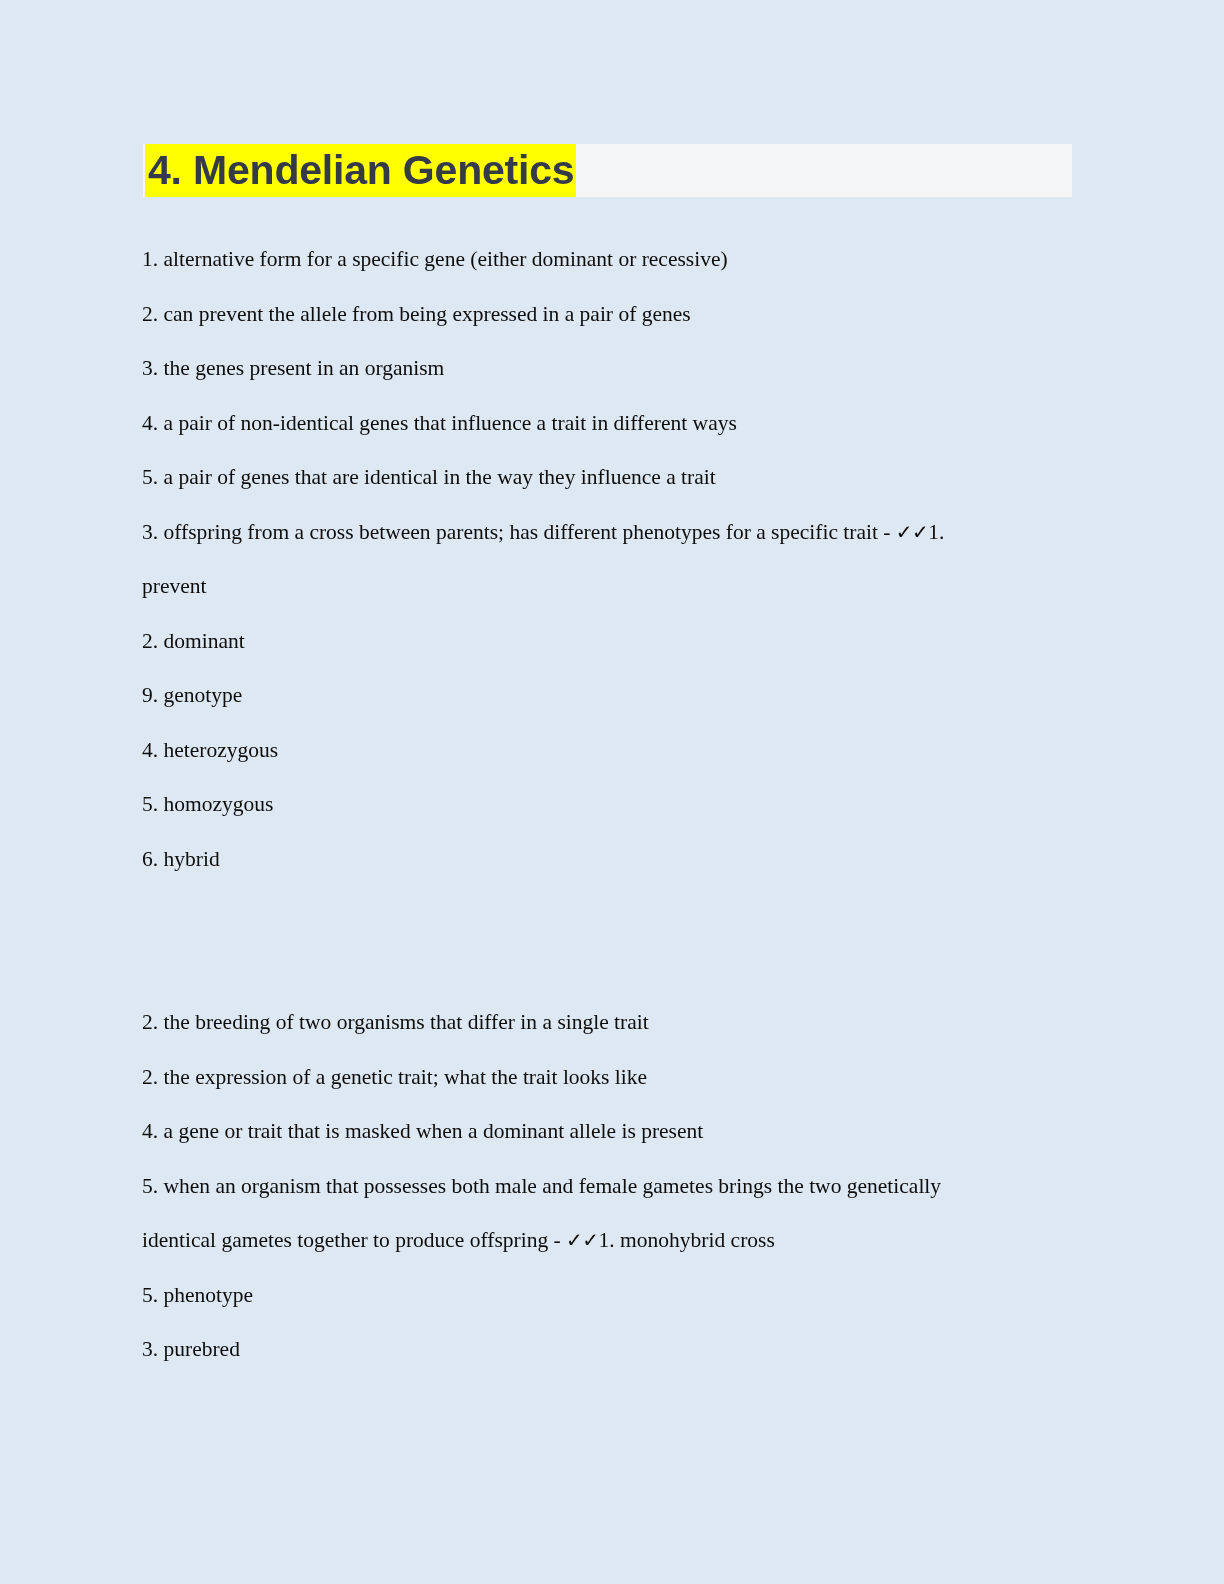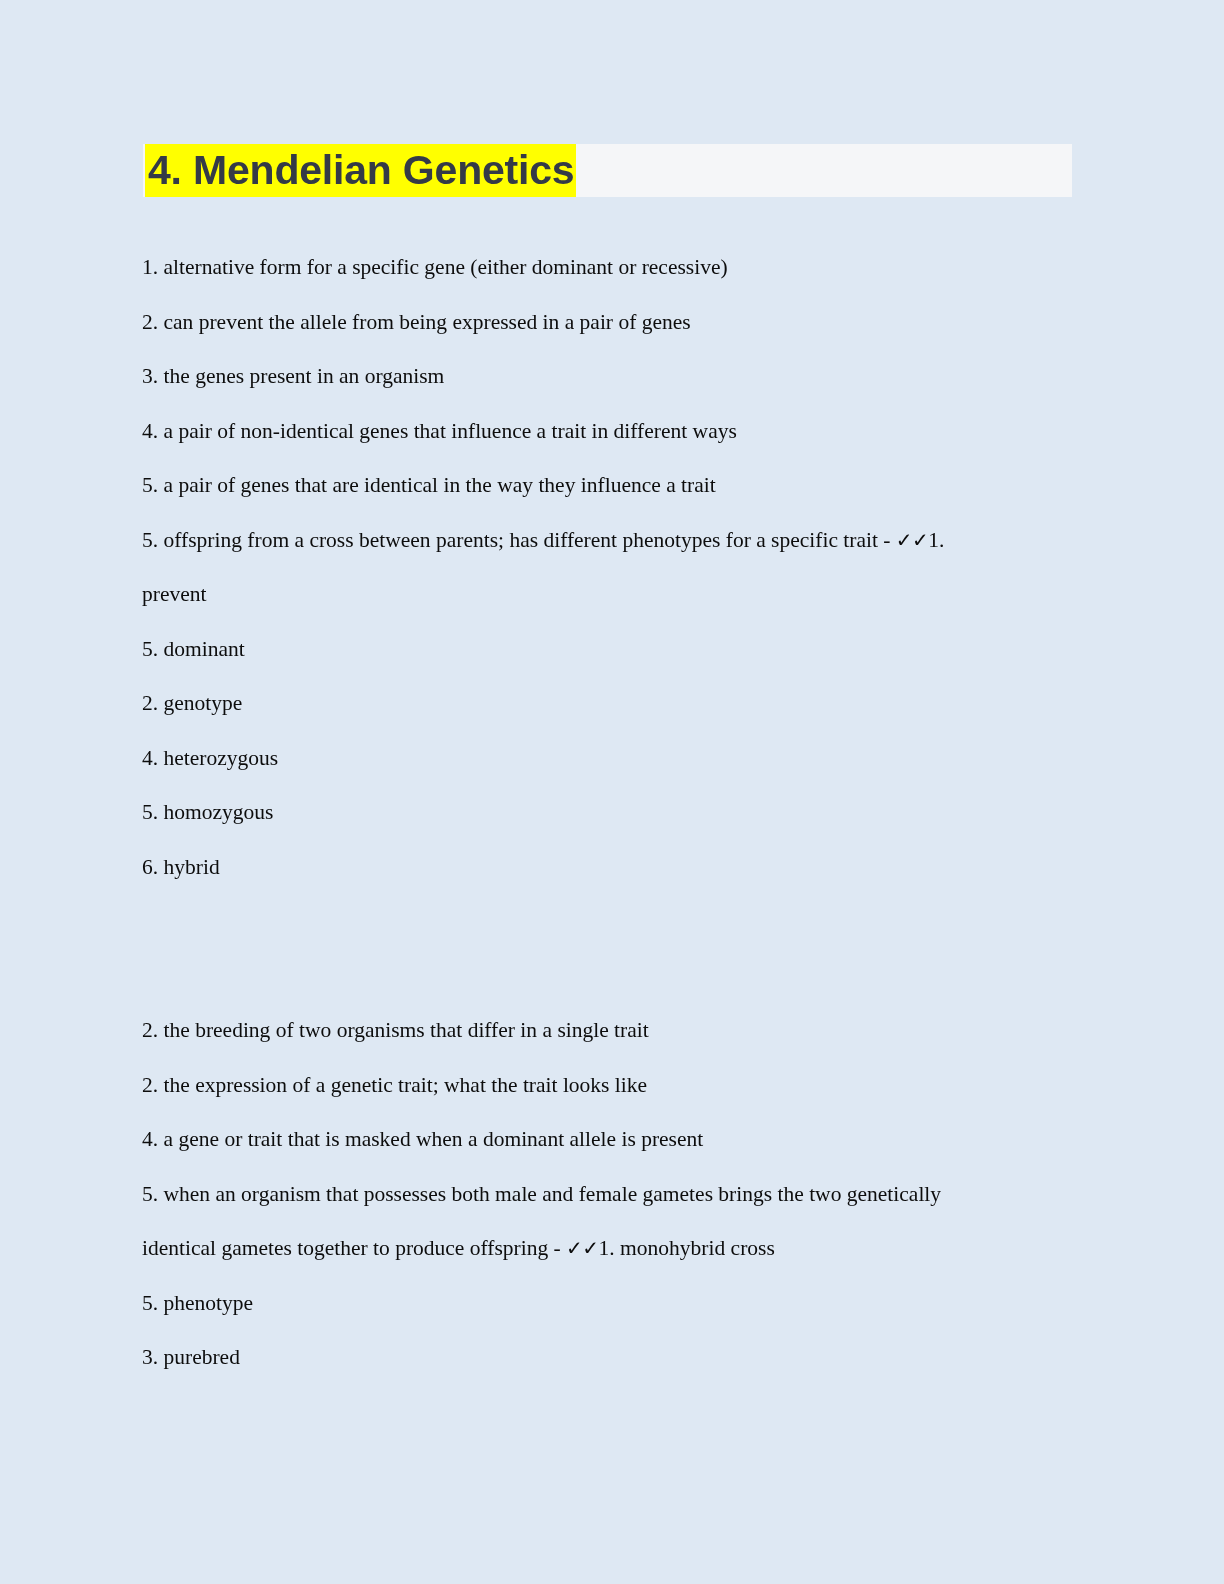--- a/index.html
+++ b/index.html
@@ -51,21 +51,21 @@
     line-height: 41px;
     color: #343a47;
     letter-spacing: -0.2px;
     white-space: nowrap;
   }
 
   
   .body-block {
     position: absolute;
     left: 142px;
-    top: 240px;
+    top: 232px;
     width: 940px;
   }
 
   .para {
     font-family: "Liberation Serif", "DejaVu Serif", serif;
     font-size: 21.5px;
     line-height: 54.5px;
     color: #0d0d0d;
     margin: 0;
     white-space: normal;
@@ -98,25 +98,25 @@
   </div>
 
   <div class="body-block">
 
     <p class="para">1. alternative form for a specific gene (either dominant or recessive)</p>
     <p class="para">2. can prevent the allele from being expressed in a pair of genes</p>
     <p class="para">3. the genes present in an organism</p>
     <p class="para">4. a pair of non-identical genes that influence a trait in different ways</p>
     <p class="para">5. a pair of genes that are identical in the way they influence a trait</p>
 
-    <p class="para"><span>5. offspring from a cross between parents; has different phenotypes for a specific trait - </span><span class="check">✓✓</span><span>1.</span></p>
+    <p class="para"><span>3. offspring from a cross between parents; has different phenotypes for a specific trait - </span><span class="check">✓✓</span><span>1.</span></p>
     <p class="para">prevent</p>
 
-    <p class="para">5. dominant</p>
-    <p class="para">2. genotype</p>
+    <p class="para">2. dominant</p>
+    <p class="para">9. genotype</p>
     <p class="para">4. heterozygous</p>
     <p class="para">5. homozygous</p>
     <p class="para">6. hybrid</p>
 
     <div class="spacer-para"></div>
     <div class="section-gap"></div>
 
     <p class="para">2. the breeding of two organisms that differ in a single trait</p>
     <p class="para">2. the expression of a genetic trait; what the trait looks like</p>
     <p class="para">4. a gene or trait that is masked when a dominant allele is present</p>

